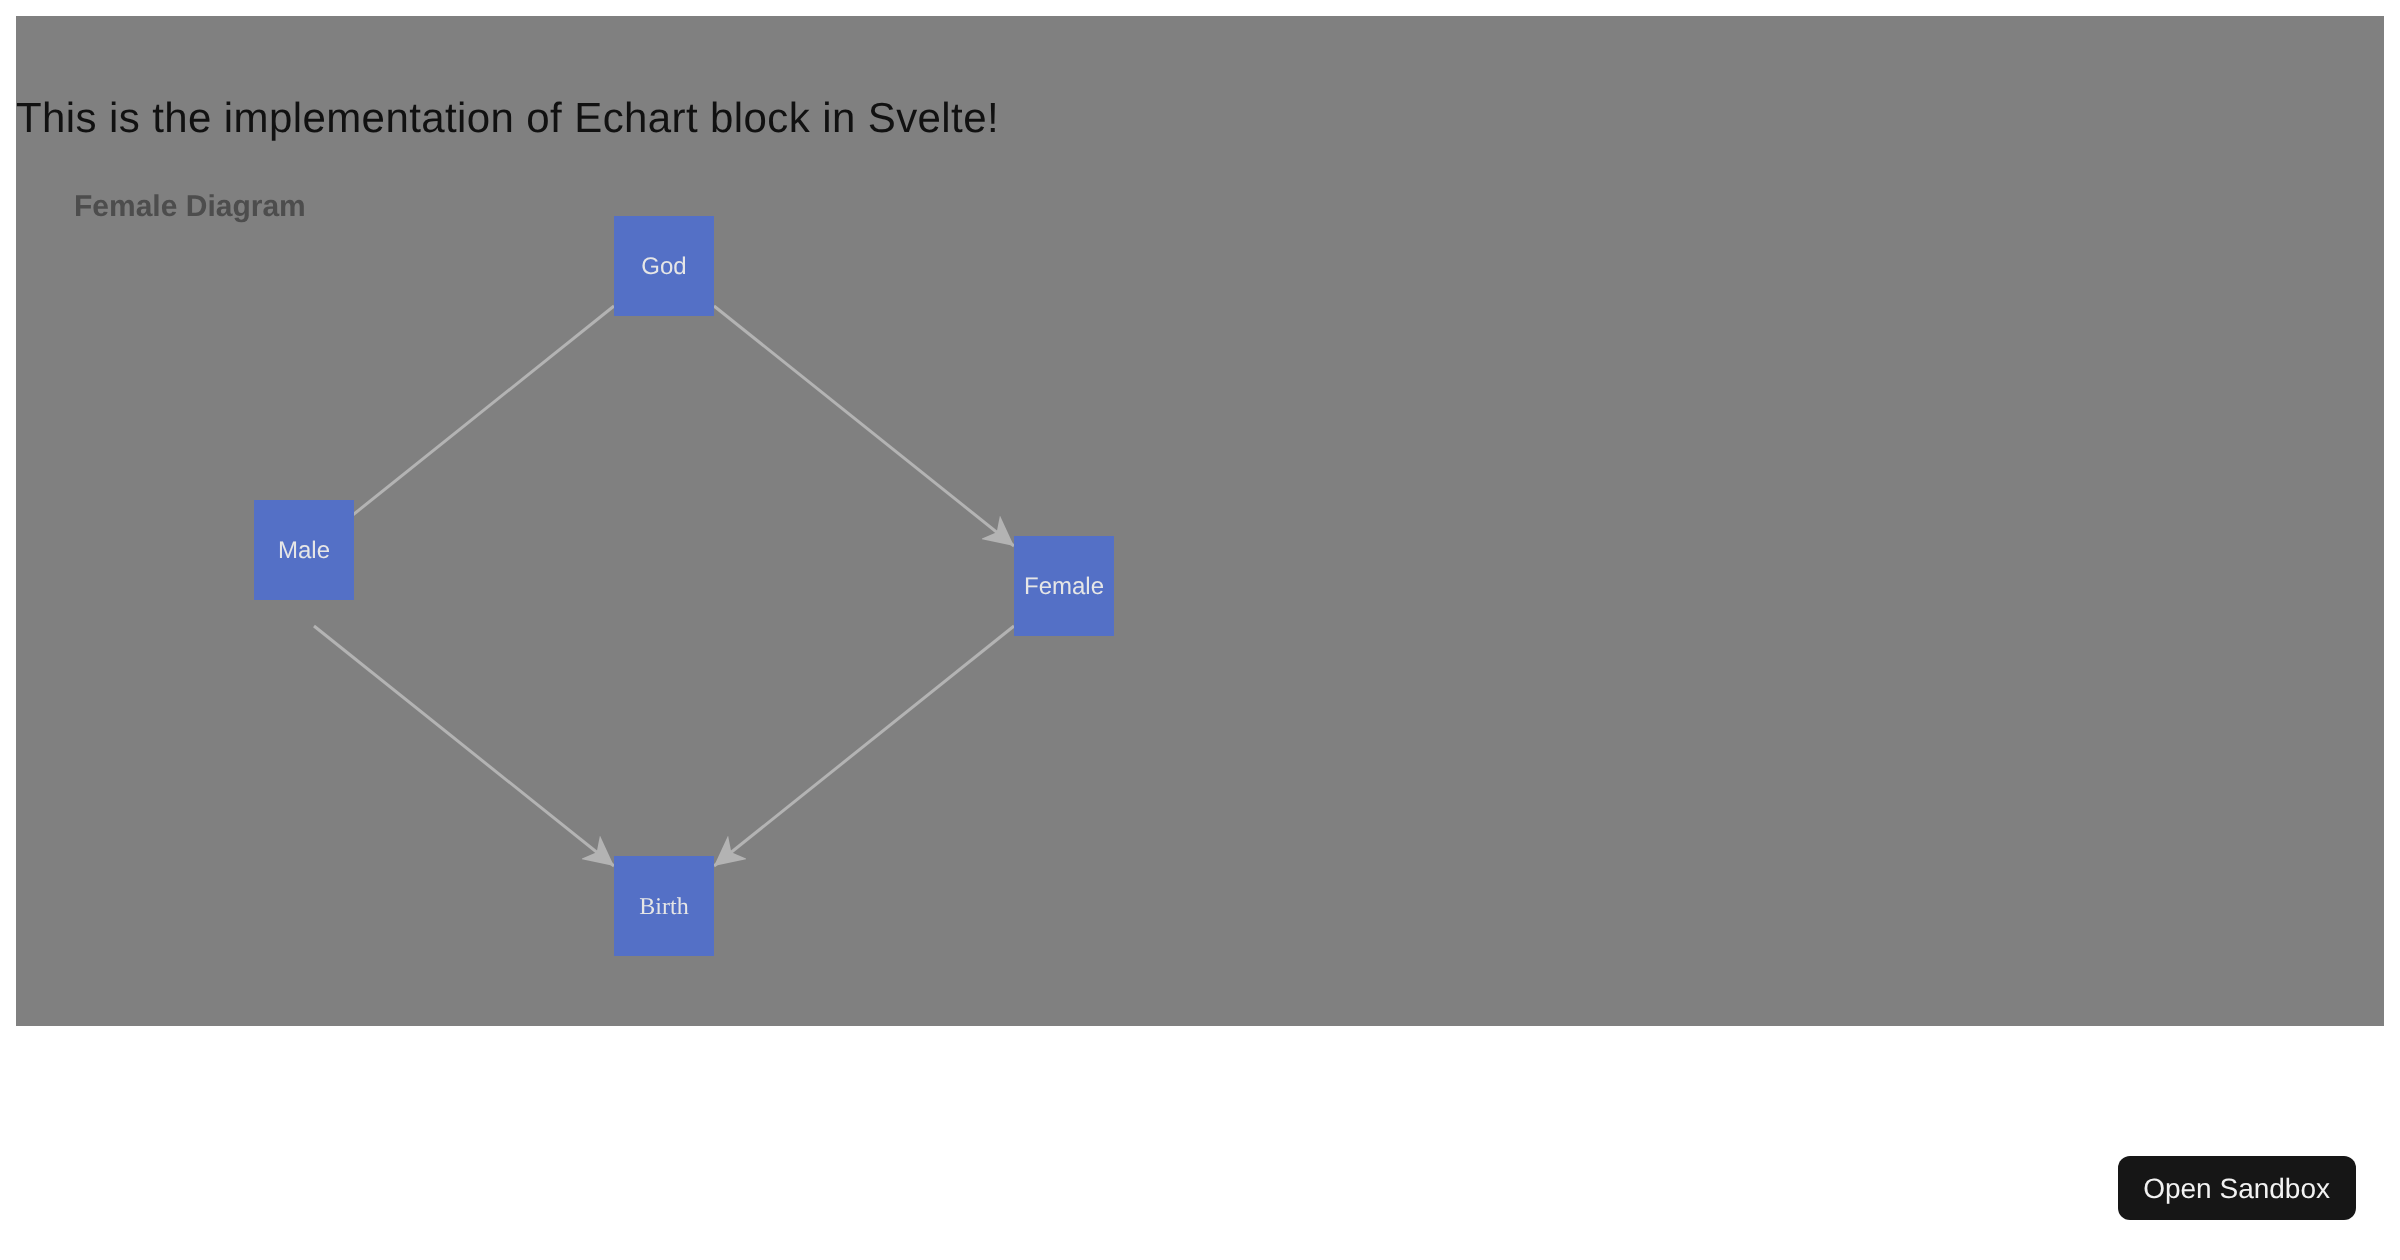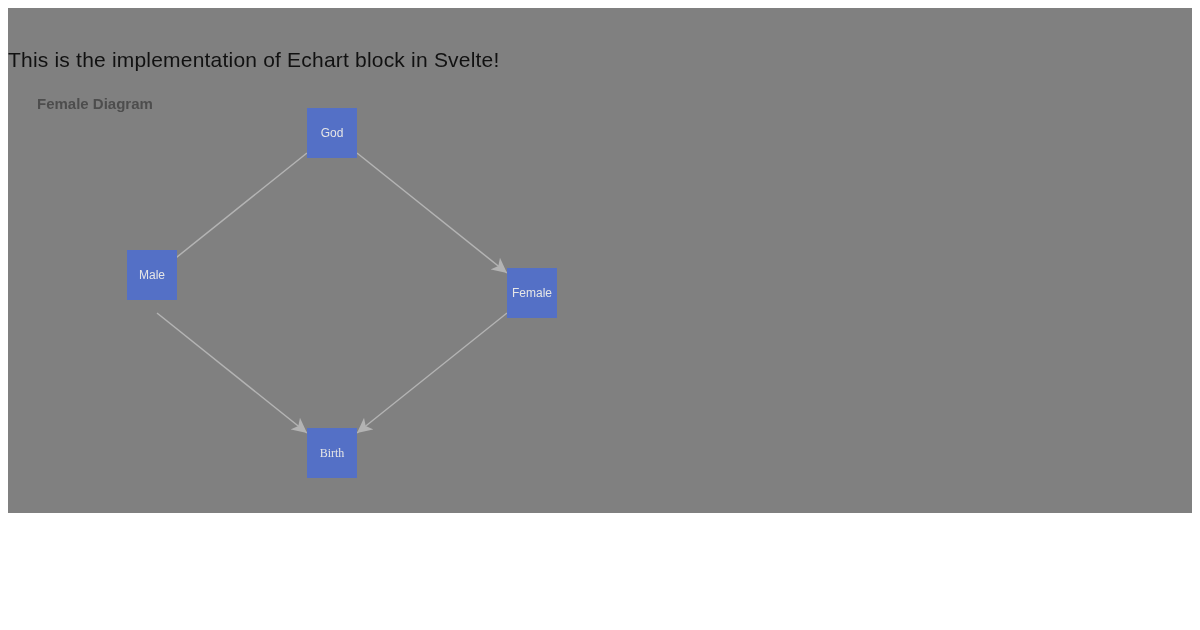--- a/index.html
+++ b/index.html
@@ -88,14 +88,15 @@
       <div id="node-layer">
           <div class="node" style="left: 299px; top: 100px;">God</div>
           <div class="node" style="left: 99px; top: 242px; margin-left: 20px;">Male</div>
           <div class="node" style="left: 499px; top: 260px;">Female</div>
           <div class="node" style="left: 299px; top: 420px; font-family: Liberation Serif, serif;">Birth</div>
         </div>
     </div>
 
   </div>
 
+  <button class="sandbox-btn">Open Sandbox</button>
 
 </div>
 
 </body></html>

